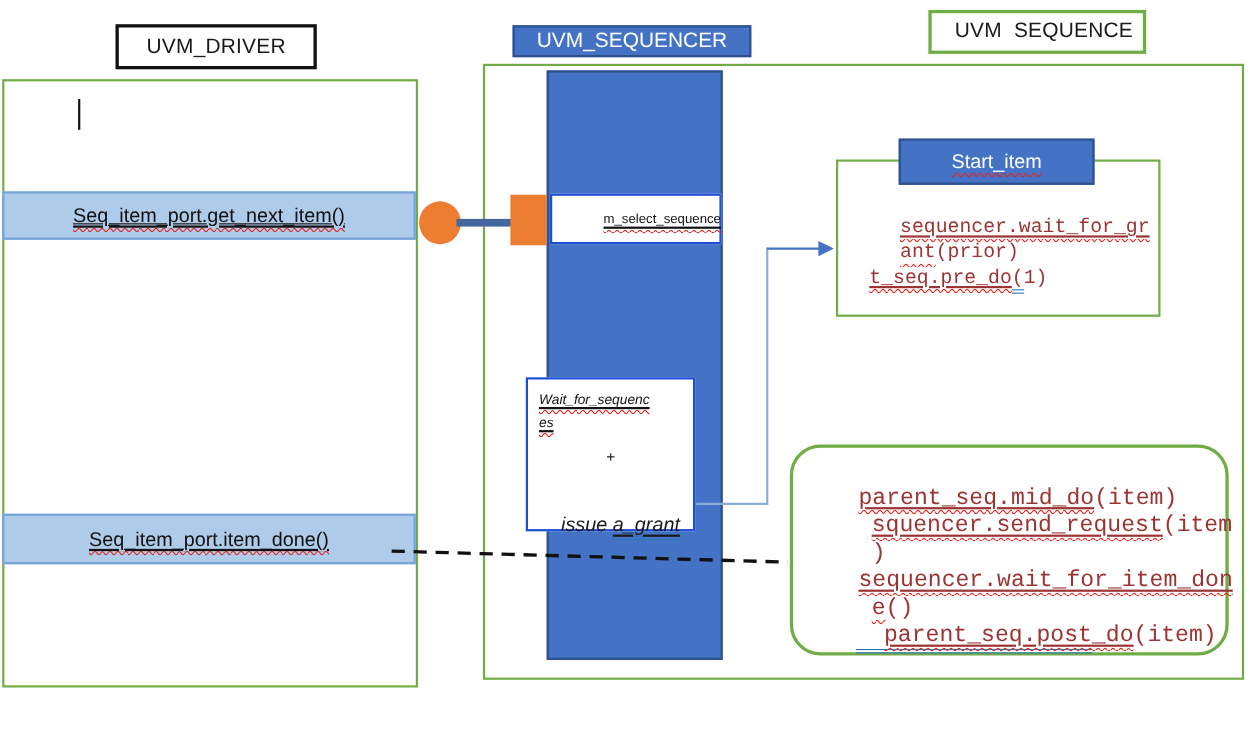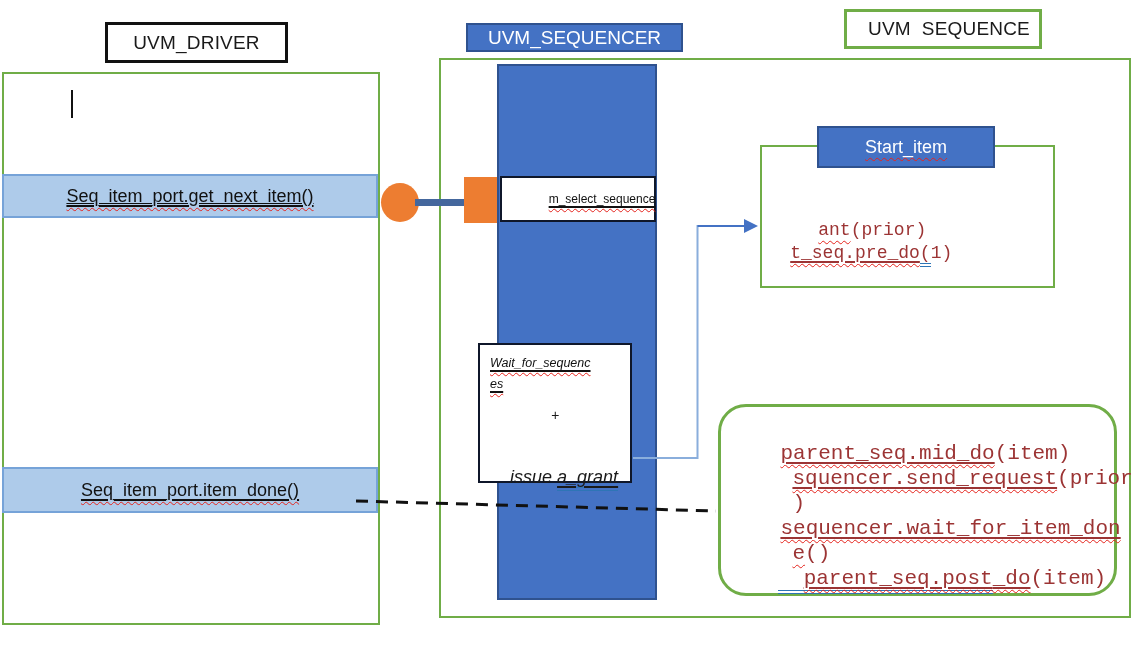--- a/index.html
+++ b/index.html
@@ -23,21 +23,21 @@
     display:flex;align-items:center;justify-content:center;font-size:19px;font-weight:500;}
 
   
   .bar{background:#AECBEA;border:2px solid #76A3D8;display:flex;align-items:center;
     justify-content:center;font-size:18px;color:#111111;}
 
   
   .column{background:#4472C4;border:2px solid #2F528F;}
 
   
-  .wbox{background:#ffffff;border:2px solid #0f172a;padding-left:48px;}
+  .wbox{background:#ffffff;border:2px solid #1d4ed8;padding-left:48px;}
 
   
   .o-ball{background:#ED7D31;border-radius:50%;}
   .o-rect{background:#ED7D31;}
   .blue-bar-conn{background:#44679D;}
 
   
   .code{font-family:"Liberation Mono","DejaVu Sans Mono",monospace;color:#9C3434;
     white-space:pre;line-height:1;}
   .code-s{font-size:18px;}
@@ -106,34 +106,37 @@
     <div class="abs" style="left:0;top:101px;width:100%;font-size:18px;white-space:pre;">
       <span>issue </span><span class="bluedbl"><span class="u">a_grant</span></span>
     </div>
   </div>
 
   <div class="abs gbox" style="left:760px;top:145px;width:295px;height:143px;background:#ffffff;"></div>
   <div class="abs blue-head" style="left:817px;top:126px;width:178px;height:42px;font-size:18px;text-align:center;">
     <span class="wavy-on-blue">Start_item</span>
   </div>
 
+  <div class="cline code code-s" style="left:775px;top:180px;">
+    <span class="u"><span class="wavy">sequencer.wait_for_gr</span></span>
+  </div>
   <div class="cline code code-s" style="left:775px;top:203px;">
     <span class="wavy">ant</span><span>(prior)</span>
   </div>
   <div class="cline code code-s" style="left:747px;top:226px;">
     <span class="u"><span class="wavy">t_seq.pre_do</span></span><span class="bluedbl">(</span><span>1)</span>
   </div>
 
   <div class="abs" style="left:718px;top:404px;width:399px;height:192px;border:3px solid #70AD47;border-radius:28px;background:#ffffff;"></div>
 
   <div class="cline code code-f" style="left:730px;top:422px;">
     <span class="u"><span class="wavy">parent_seq.mid_do</span></span><span>(item)</span>
   </div>
   <div class="cline code code-f" style="left:742px;top:447px;">
-    <span class="u"><span class="wavy">squencer.send_request</span></span><span>(prior</span>
+    <span class="u"><span class="wavy">squencer.send_request</span></span><span>(item</span>
   </div>
   <div class="cline code code-f" style="left:742px;top:472px;">
     <span>)</span>
   </div>
   <div class="cline code code-f" style="left:730px;top:497px;">
     <span class="u"><span class="wavy">sequencer.wait_for_item_don</span></span>
   </div>
   <div class="cline code code-f" style="left:742px;top:522px;">
     <span class="wavy">e</span><span>()</span>
   </div>

